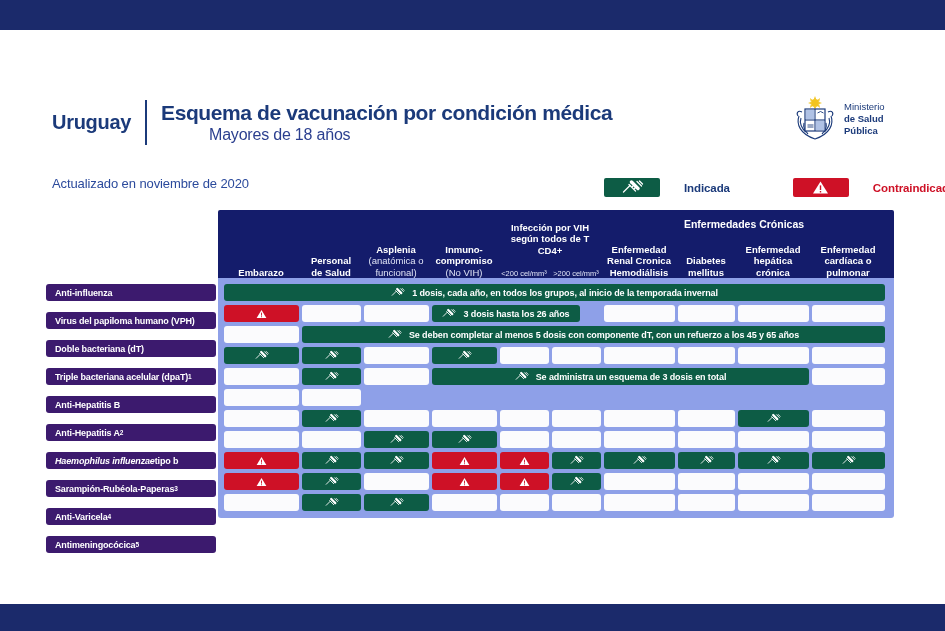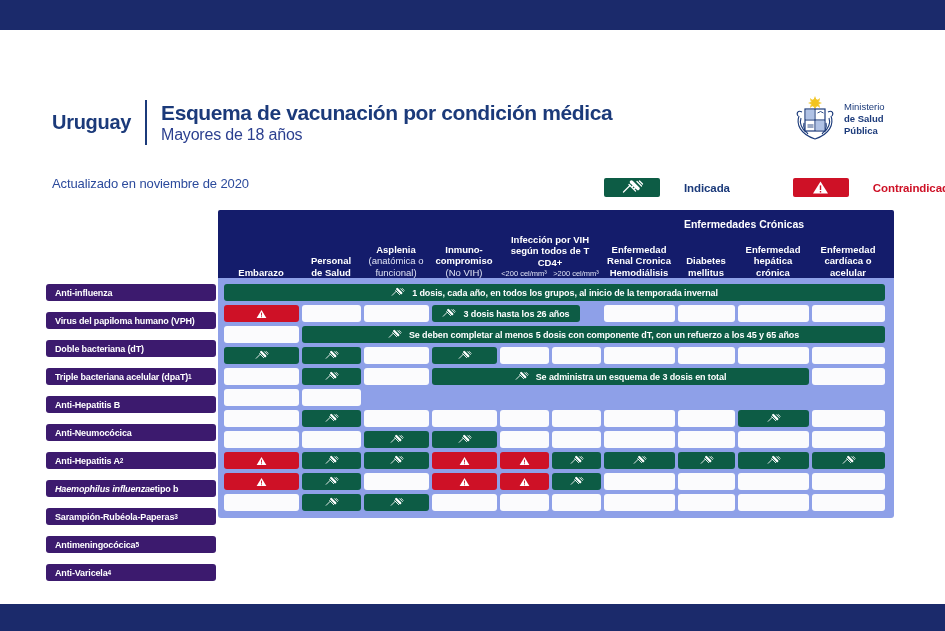--- a/index.html
+++ b/index.html
@@ -30,21 +30,21 @@
     white-space: nowrap;
   }
   .vrule { width: 2px; background: #1b3a7a; margin-right: 14px; }
   .titles { padding-top: 1px; }
   .title-main {
     font-size: 21px; font-weight: bold; color: #1b3a7a;
     letter-spacing: -0.4px; line-height: 1.12; white-space: nowrap;
   }
   .title-sub {
     font-size: 16px; color: #2b3f8f; line-height: 1.25;
-    letter-spacing: -0.2px; white-space: nowrap;
+    letter-spacing: -0.2px; white-space: nowrap; margin-left: 48px;
   }
   .updated {
     position: absolute; left: 52px; top: 176px;
     font-size: 13px; color: #2b4a9c; letter-spacing: -0.1px;
   }
 
   
   .ministry { position: absolute; left: 793px; top: 96px; display: flex; align-items: center; }
   .coat { width: 44px; height: 46px; }
   .ministry-text {
@@ -214,43 +214,40 @@
       <div class="lrow">
         <div class="lbl">Doble bacteriana (dT)</div>
       </div>
       <div class="lrow">
         <div class="lbl">Triple bacteriana acelular (dpaT)<sup>1</sup></div>
       </div>
       <div class="lrow">
         <div class="lbl">Anti-Hepatitis B</div>
       </div>
       <div class="lrow">
-        <div class="lbl">Anti-Neumocócica</div>
-      </div>
-      <div class="lrow">
         <div class="lbl">Anti-Hepatitis A<sup>2</sup></div>
       </div>
       <div class="lrow">
         <div class="lbl"><span class="ital">Haemophilus influenzae</span> tipo b</div>
       </div>
       <div class="lrow">
         <div class="lbl">Sarampión-Rubéola-Paperas<sup>3</sup></div>
       </div>
       <div class="lrow">
+        <div class="lbl">Anti-Varicela<sup>4</sup></div>
+      </div>
+      <div class="lrow">
         <div class="lbl">Antimeningocócica <sup>5</sup></div>
-      </div>
-      <div class="lrow">
-        <div class="lbl">Anti-Varicela<sup>4</sup></div>
       </div>
     </div>
 
 <div class="table-wrap">
   <div class="thead">
     <div class="group-banner" id="groupBanner" style="left: 384px; width: 284px;">Enfermedades Crónicas</div>
-    <div class="hiv-banner" id="hivBanner" style="left: 280px; width: 104px; top: 24px;">
+    <div class="hiv-banner" id="hivBanner" style="left: 280px; width: 104px; top: 12px;">
       <div>Infección por VIH</div>
       <div>según todos de T CD4+</div>
     </div>
     <div class="grid-head" id="gridHead" style="width: 664px; margin-left: 4px;">
           <div class="hcell" style="width: 78px;">
             <div class="h-strong">Embarazo</div>
           </div>
           <div class="hcell" style="width: 62px;">
             <div class="h-strong">Personal</div>
             <div class="h-strong">de Salud</div>
@@ -281,21 +278,21 @@
             <div class="h-strong">mellitus</div>
           </div>
           <div class="hcell" style="width: 74px;">
             <div class="h-strong">Enfermedad</div>
             <div class="h-strong">hepática</div>
             <div class="h-strong">crónica</div>
           </div>
           <div class="hcell" style="width: 76px;">
             <div class="h-strong">Enfermedad</div>
             <div class="h-strong">cardíaca o</div>
-            <div class="h-strong">acelular</div>
+            <div class="h-strong">pulmonar</div>
           </div>
         </div>
   </div>
   <div class="tbody" id="tbody">
         <div class="trow">
           <div class="cell merged" style="left: 1.5px; width: 661px;">
             <svg class="syr" viewBox="0 0 24 15">
               <g stroke="#ffffff" stroke-width="1.4" fill="none" stroke-linecap="round">
                 <path d="M3.5 12 L10 5.5"></path>
                 <path d="M9 4.5 L15.5 11"></path>

